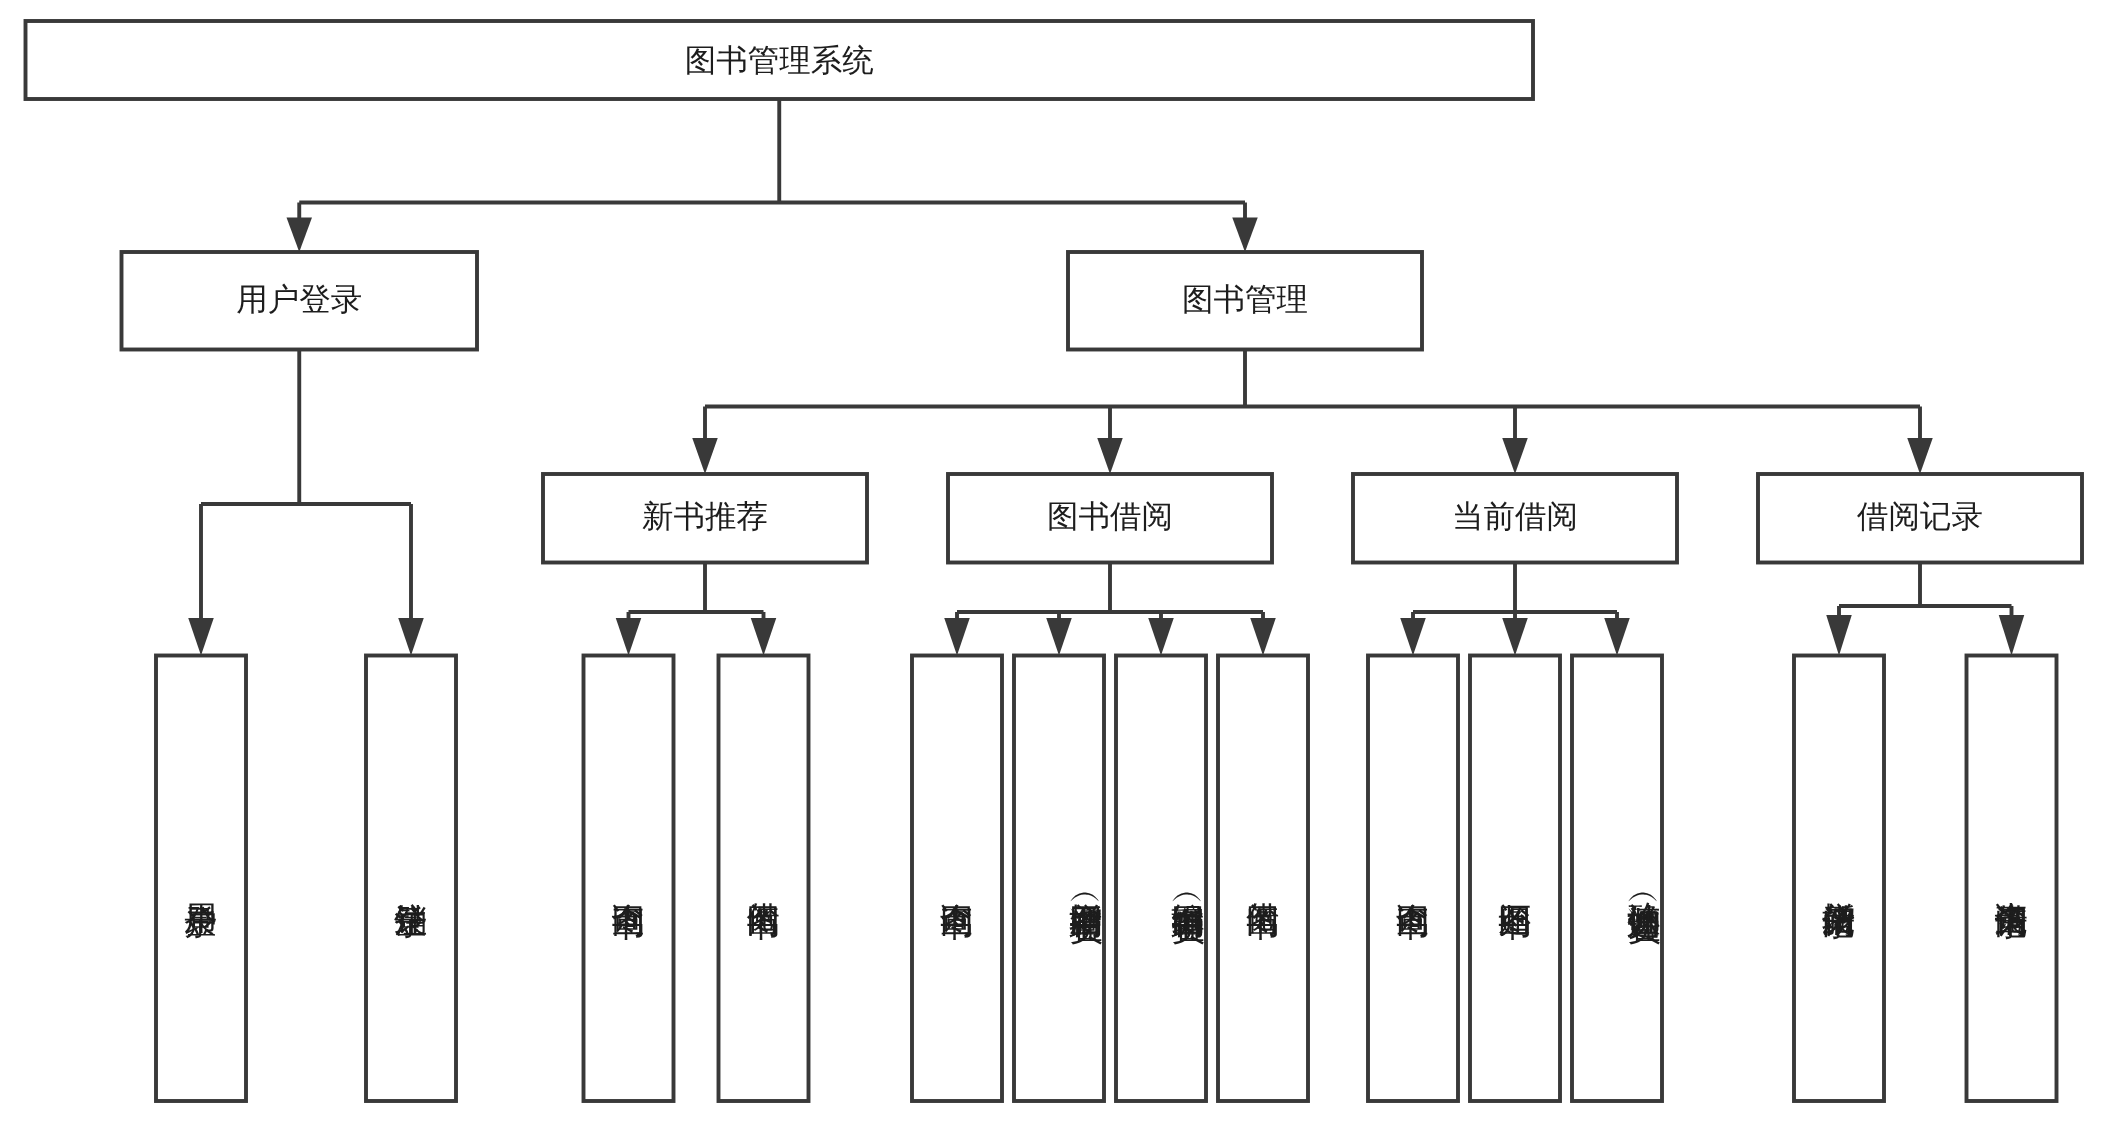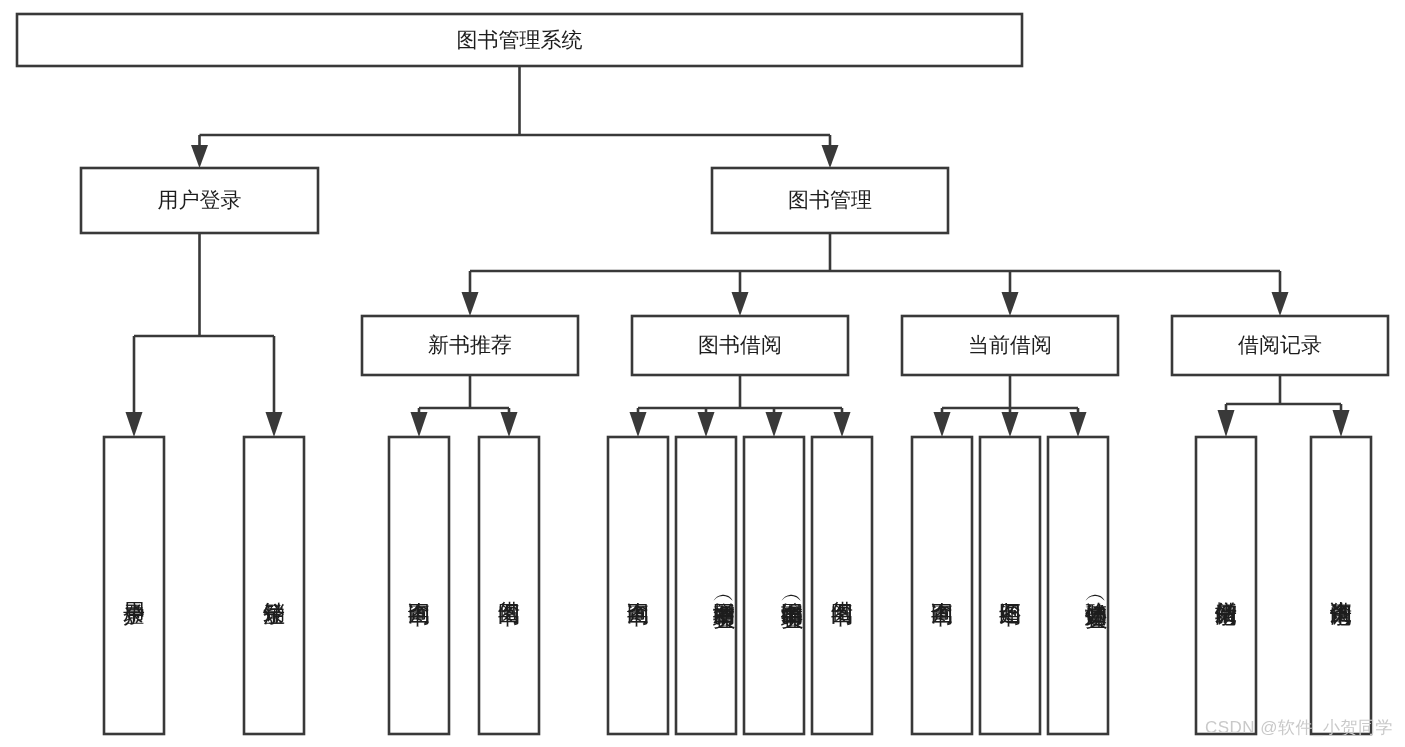--- a/index.html
+++ b/index.html
@@ -222,15 +222,14 @@
   <div class="leaf-label" style="left:912px; top:437px; width:60px; height:297px;">查询图书</div>
 
   <div class="leaf-label" style="left:980px; top:437px; width:60px; height:297px;">归还图书</div>
 
   <div class="leaf-label" style="left:1048px; top:437px; width:60px; height:297px; align-items:flex-start; padding-top:6px; box-sizing:border-box;">确认归还（管理员）</div>
 
   <div class="leaf-label" style="left:1196px; top:437px; width:60px; height:297px;">新增借阅记录</div>
 
   <div class="leaf-label" style="left:1311px; top:437px; width:60px; height:297px;">查询借阅记录</div>
 
-  <div class="watermark">CSDN @软件_小贺同学</div>
 
 </div>
 
 </body></html>

